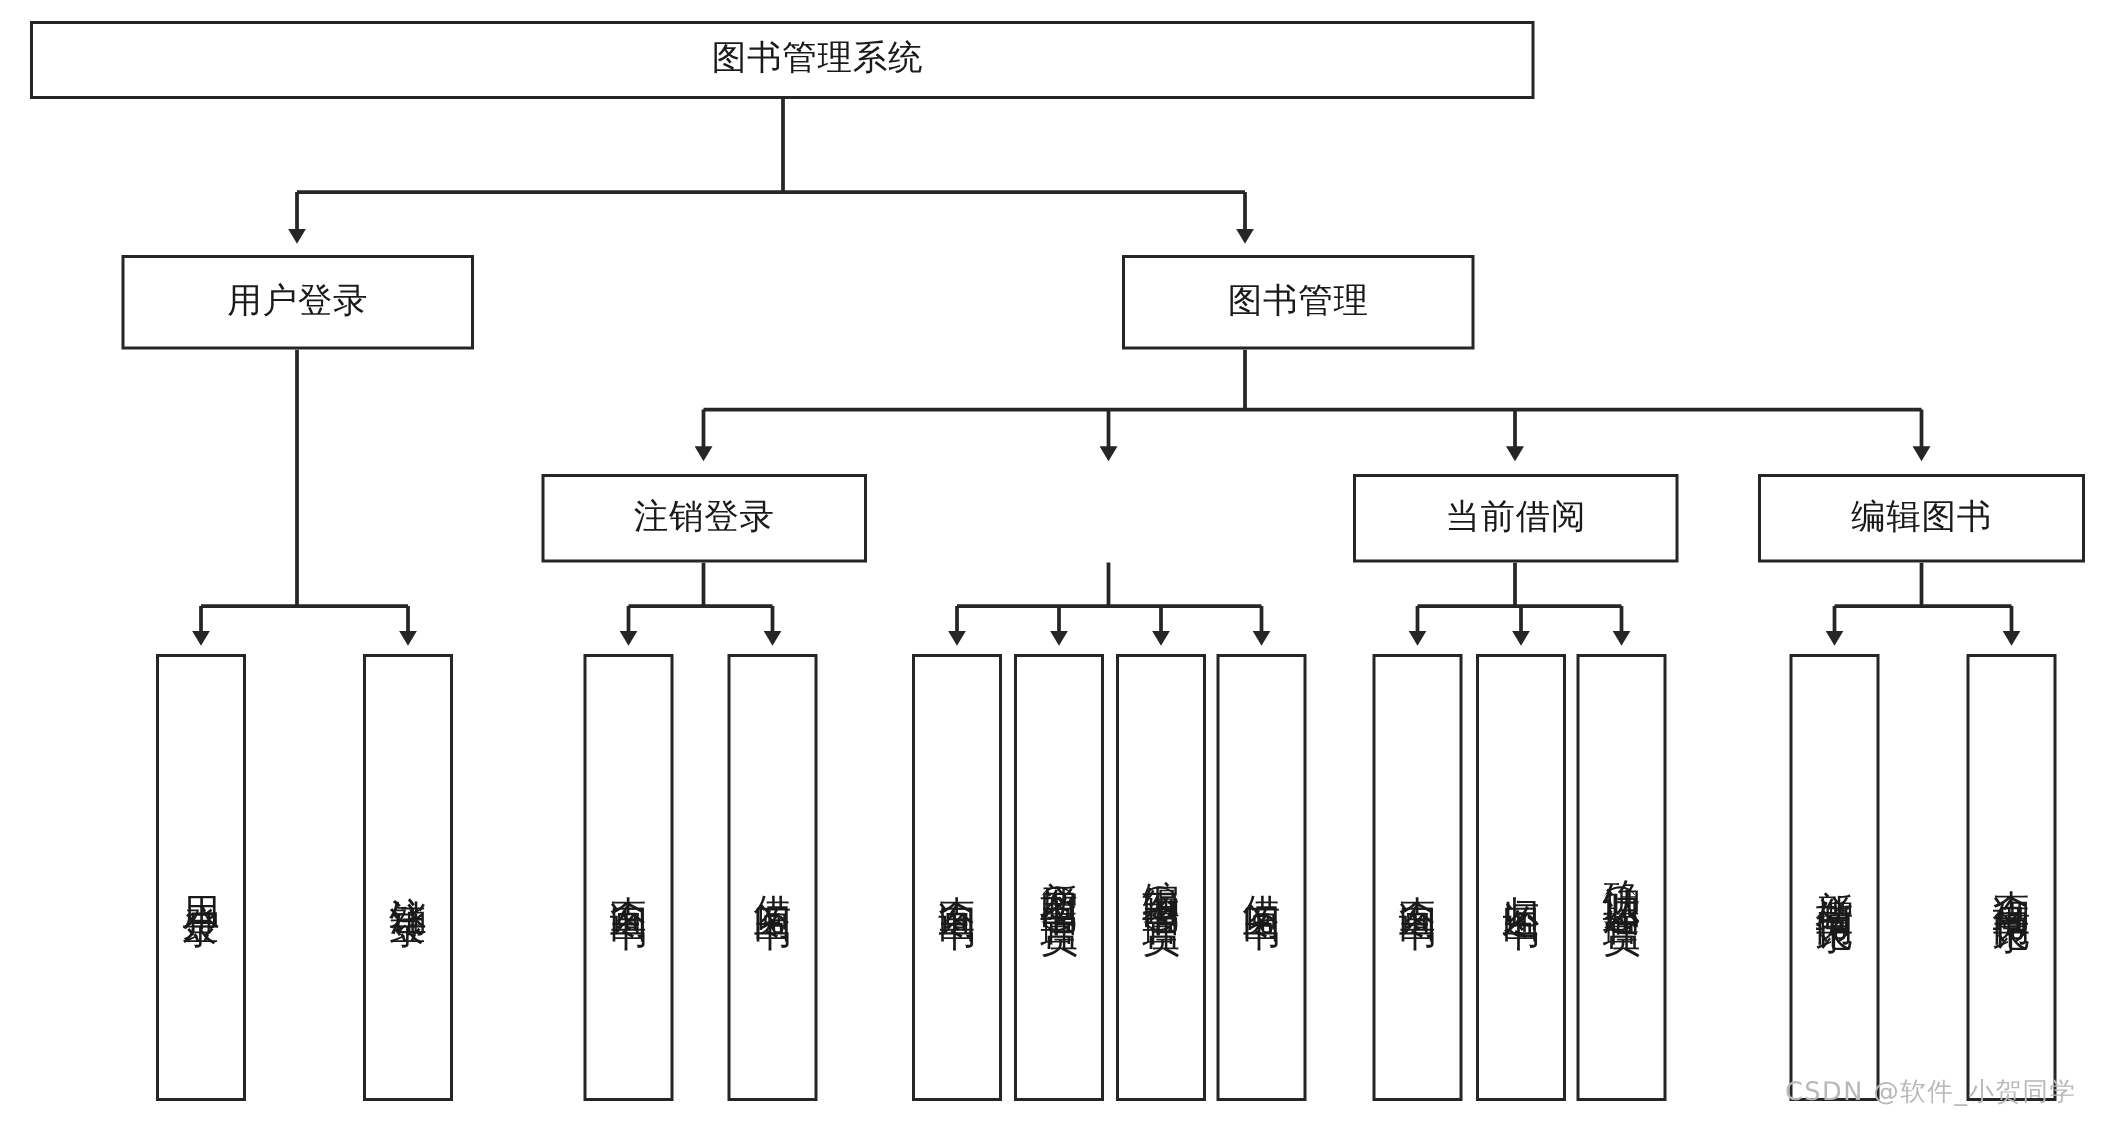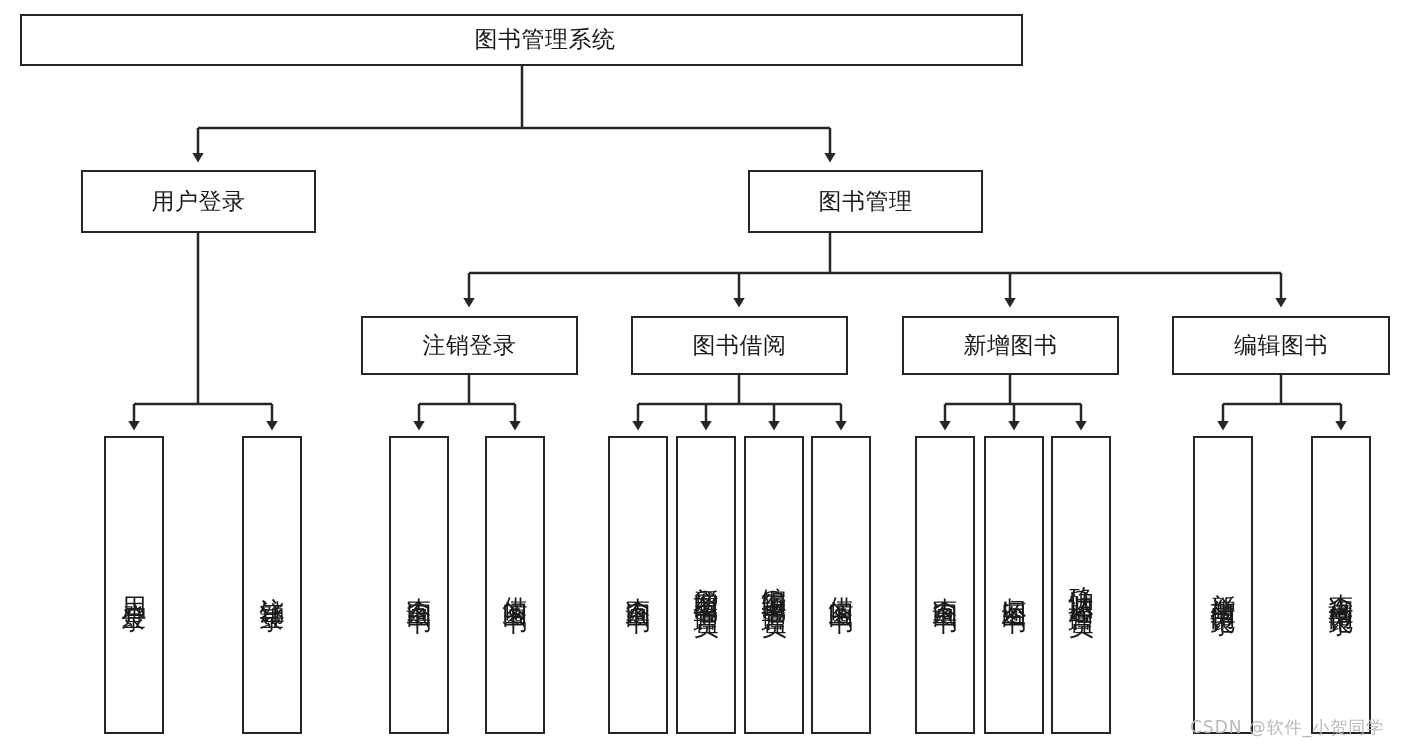--- a/index.html
+++ b/index.html
@@ -125,25 +125,22 @@
   <div class="node horizontal" style="left:81px; top:170px; width:235px; height:63px;">
     <span class="label">用户登录</span>
   </div>
   <div class="node horizontal" style="left:712px; top:170px; width:235px; height:63px;margin-left:36px;">
     <span class="label">图书管理</span>
   </div>
 
   <div class="node horizontal" style="left:361px; top:316px; width:217px; height:59px;">
     <span class="label">注销登录</span>
   </div>
-  <div class="node horizontal" style="left:631px; top:316px; width:217px; height:59px;">
-    <span class="label">图书借阅</span>
-  </div>
   <div class="node horizontal" style="left:902px; top:316px; width:217px; height:59px;">
-    <span class="label">新增图书</span>
+    <span class="label">当前借阅</span>
   </div>
   <div class="node horizontal" style="left:1172px; top:316px; width:218px; height:59px;">
     <span class="label">编辑图书</span>
   </div>
 
   <div class="node vertical" style="left:104px; top:436px; width:60px; height:298px;">
     <span class="label">用户登录</span>
   </div>
   <div class="node vertical" style="left:242px; top:436px; width:60px; height:298px;">
     <span class="label">注销登录</span>

